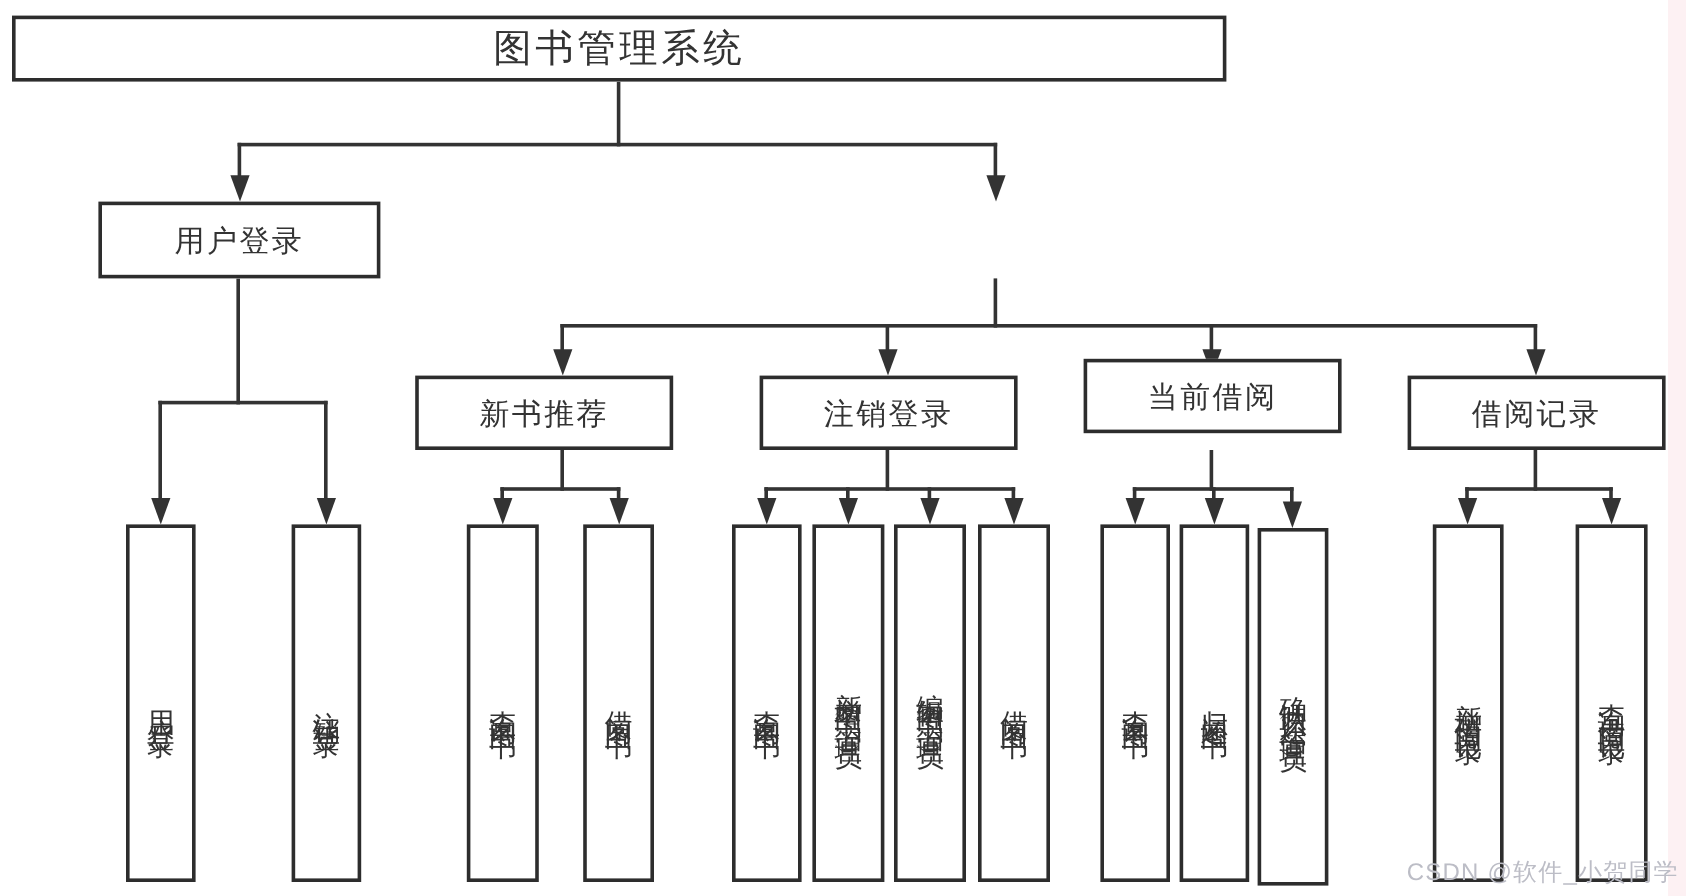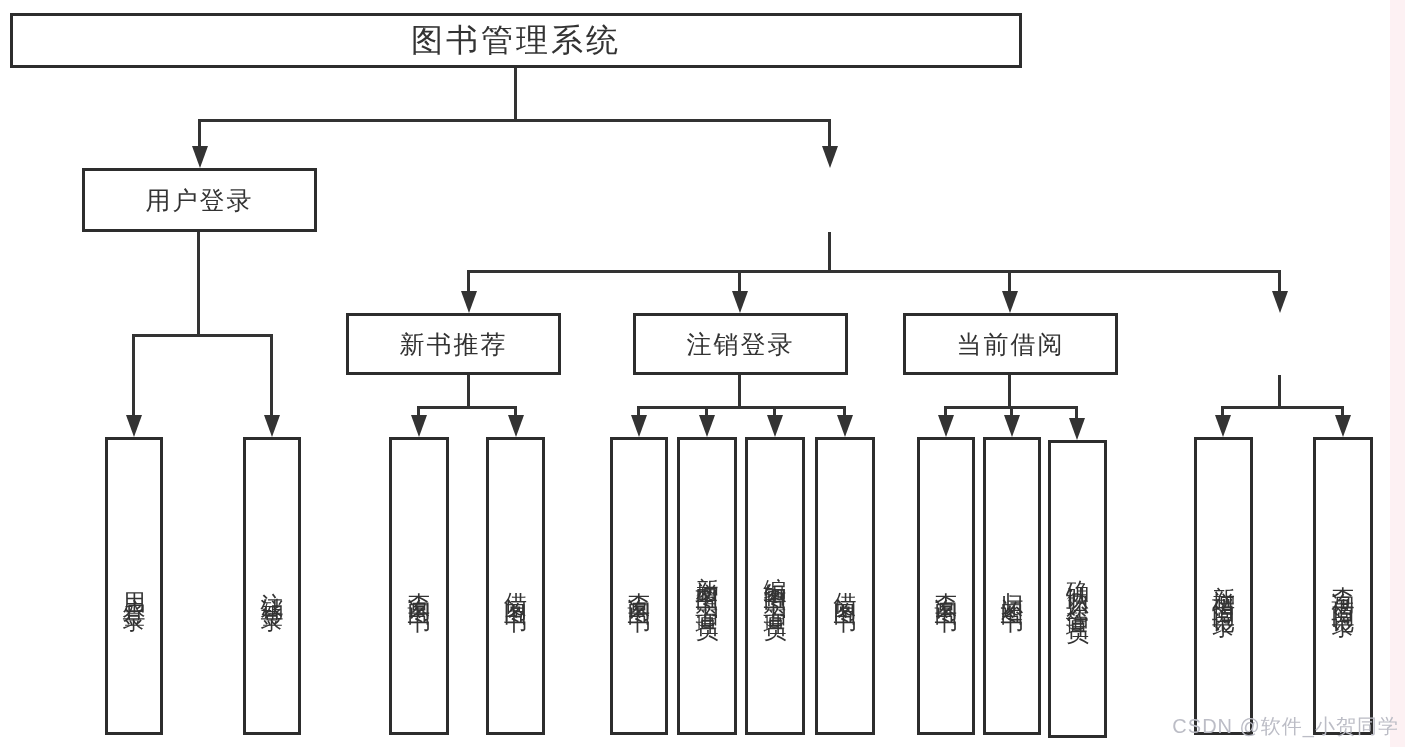--- a/index.html
+++ b/index.html
@@ -70,22 +70,25 @@
   <div class="hbox" style="left:82px;top:168px;width:235px;height:64px">
     <span>用户登录</span>
   </div>
 
   <div class="hbox" style="left:346px;top:313px;width:215px;height:62px">
     <span>新书推荐</span>
   </div>
   <div class="hbox" style="left:633px;top:313px;width:215px;height:62px">
     <span>注销登录</span>
   </div>
-  <div class="hbox" style="left:903px;top:313px;width:215px;height:62px">
+  <div class="hbox" style="left:903px;top:299px;width:215px;height:62px">
     <span>当前借阅</span>
+  </div>
+  <div class="hbox" style="left:1173px;top:313px;width:215px;height:62px">
+    <span>借阅记录</span>
   </div>
 
   <div class="vbox" style="left:105px;top:437px;width:58px;height:298px">
     <span class="vtext">用户登录</span>
   </div>
   <div class="vbox" style="left:243px;top:437px;width:58px;height:298px">
     <span class="vtext">注销登录</span>
   </div>
 
   <div class="vbox" style="left:389px;top:437px;width:60px;height:298px">

